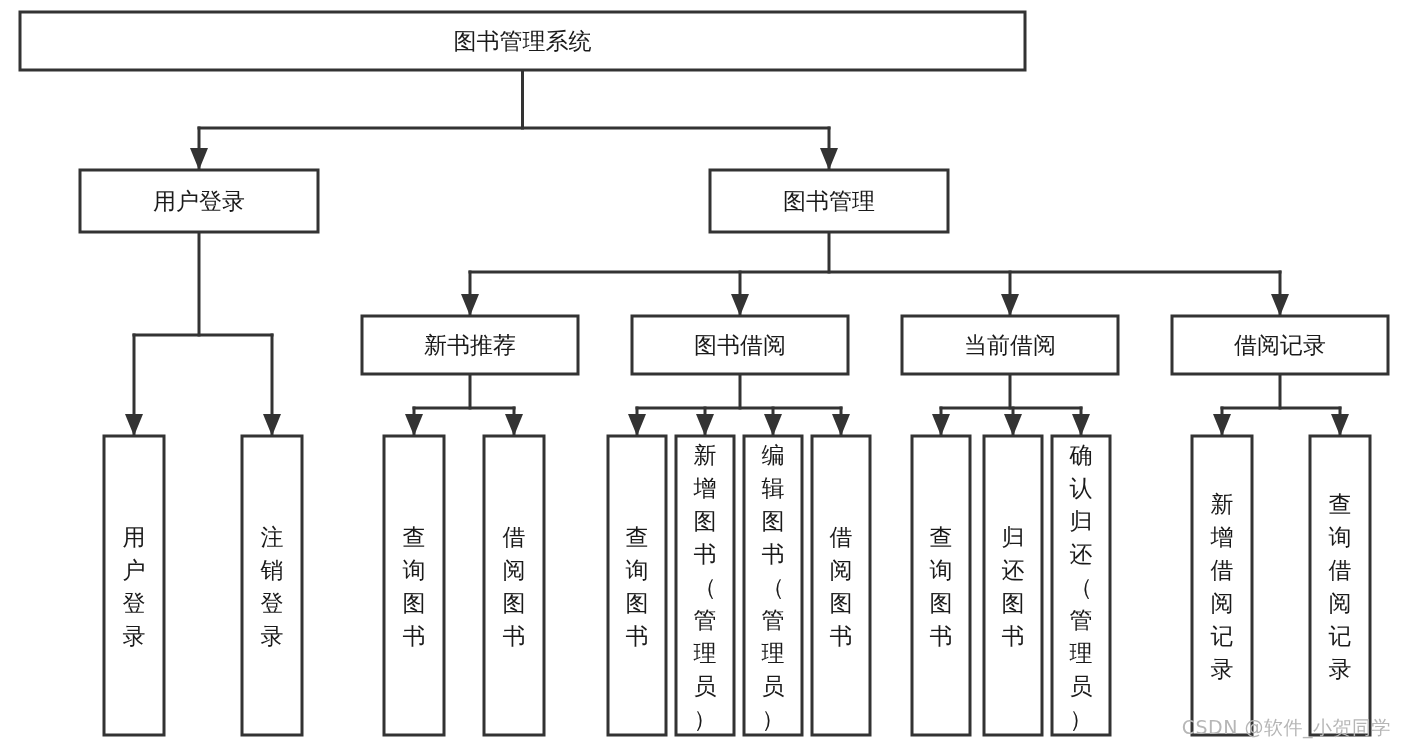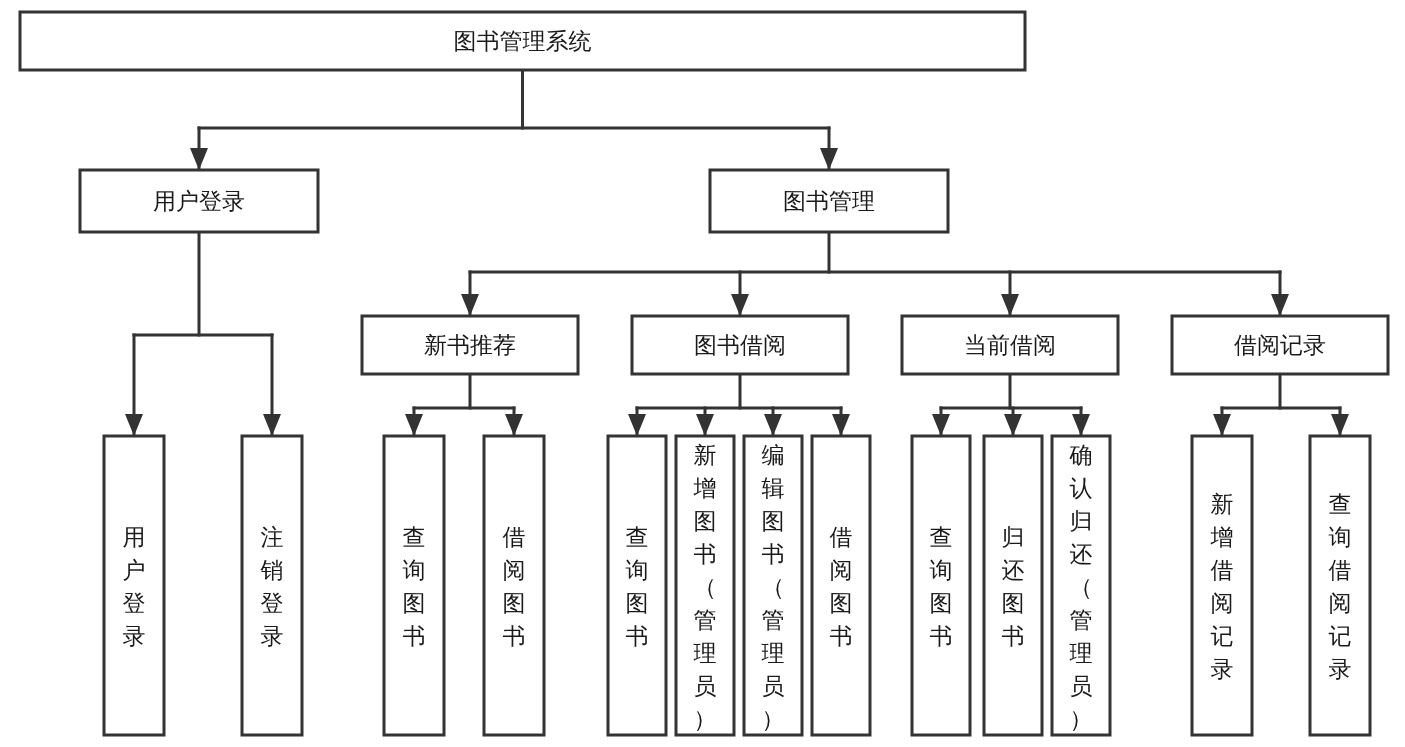--- a/index.html
+++ b/index.html
@@ -205,13 +205,14 @@
         <g>
           <rect x="1192" y="436" width="60" height="299" class="node-rect-leaf"></rect>
           <text class="node-label-v" x="1222" y="512.24"><tspan x="1222">新</tspan><tspan x="1222" dy="33">增</tspan><tspan x="1222" dy="33">借</tspan><tspan x="1222" dy="33">阅</tspan><tspan x="1222" dy="33">记</tspan><tspan x="1222" dy="33">录</tspan></text>
         </g>
         <g>
           <rect x="1310" y="436" width="60" height="299" class="node-rect-leaf"></rect>
           <text class="node-label-v" x="1340" y="512.24"><tspan x="1340">查</tspan><tspan x="1340" dy="33">询</tspan><tspan x="1340" dy="33">借</tspan><tspan x="1340" dy="33">阅</tspan><tspan x="1340" dy="33">记</tspan><tspan x="1340" dy="33">录</tspan></text>
         </g>
       </g>
   </svg>
+  <div class="watermark">CSDN @软件_小贺同学</div>
 </div>
 
 </body></html>

